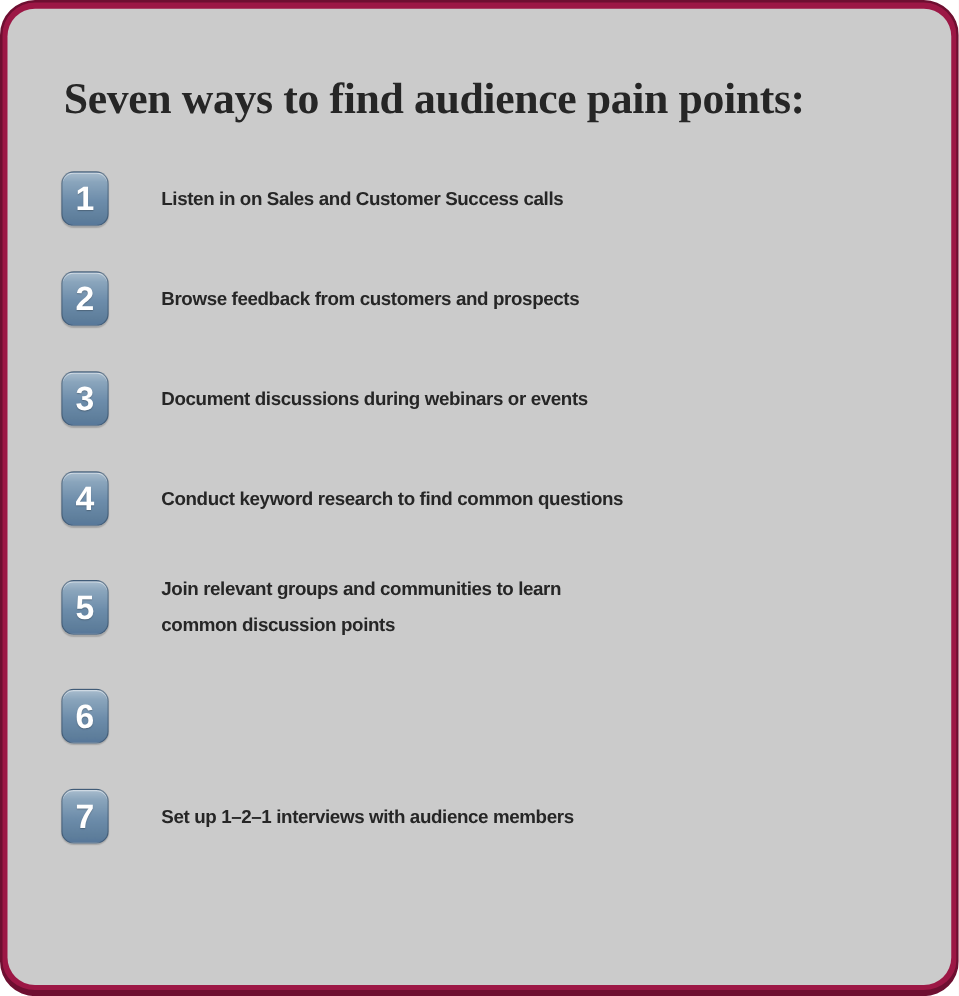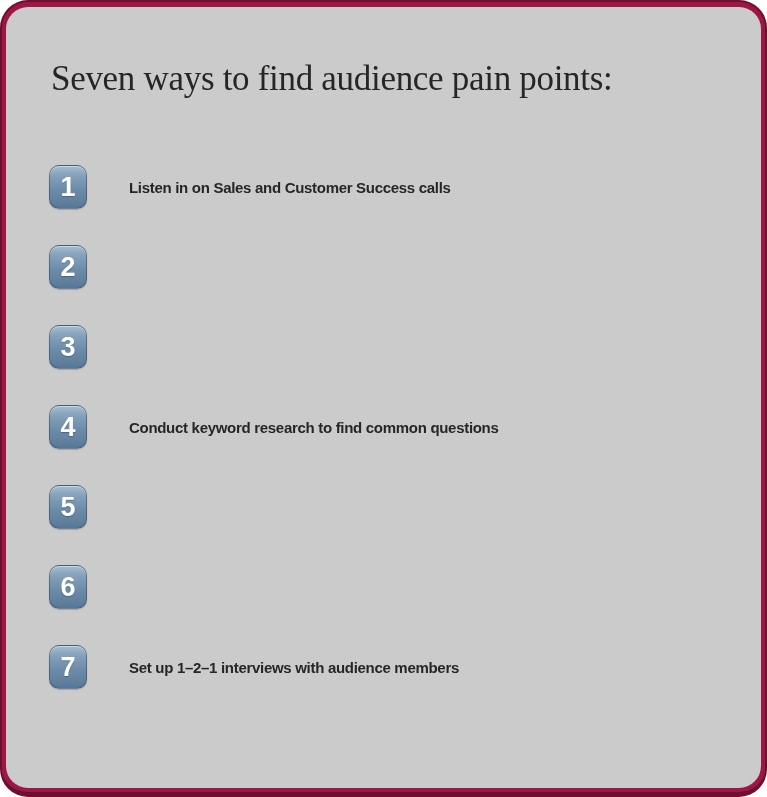--- a/index.html
+++ b/index.html
@@ -25,26 +25,26 @@
     top: 5px;
     bottom: 4px;
     box-sizing: border-box;
     background: var(--panel-bg, #CBCBCB);
     border-radius: 22px;
     padding: 44px 36px 0 43px;
     overflow: hidden;
   }
   .title {
     font-family: "Liberation Serif", serif;
-    font-weight: 400;
+    font-weight: 700;
     font-size: 35px;
     line-height: 44px;
     letter-spacing: -0.3px;
     color: var(--text-color, #262626);
-    margin: 6px 0 64px 2px;
+    margin: 6px 0 36px 2px;
   }
   .list {
     display: block;
   }
   .row {
     display: flex;
     align-items: center;
     gap: 42px;
     min-height: 44px;
     margin-bottom: 36px;
@@ -98,39 +98,43 @@
     <span class="keycap">
       <span class="digit">1</span>
     </span>
     <span class="item-text">Listen in on Sales and Customer Success calls</span>
   </div>
 
   <div class="row">
     <span class="keycap">
       <span class="digit">2</span>
     </span>
+    <span class="item-text">Browse feedback from customers and prospects</span>
   </div>
 
   <div class="row">
     <span class="keycap">
       <span class="digit">3</span>
     </span>
+    <span class="item-text">Document discussions during webinars or events</span>
   </div>
 
   <div class="row">
     <span class="keycap">
       <span class="digit">4</span>
     </span>
     <span class="item-text">Conduct keyword research to find common questions</span>
   </div>
 
   <div class="row">
     <span class="keycap">
       <span class="digit">5</span>
     </span>
+    <span class="item-text">Join relevant groups and communities to learn
+common discussion points</span>
   </div>
 
   <div class="row">
     <span class="keycap">
       <span class="digit">6</span>
     </span>
   </div>
 
   <div class="row">
     <span class="keycap">

